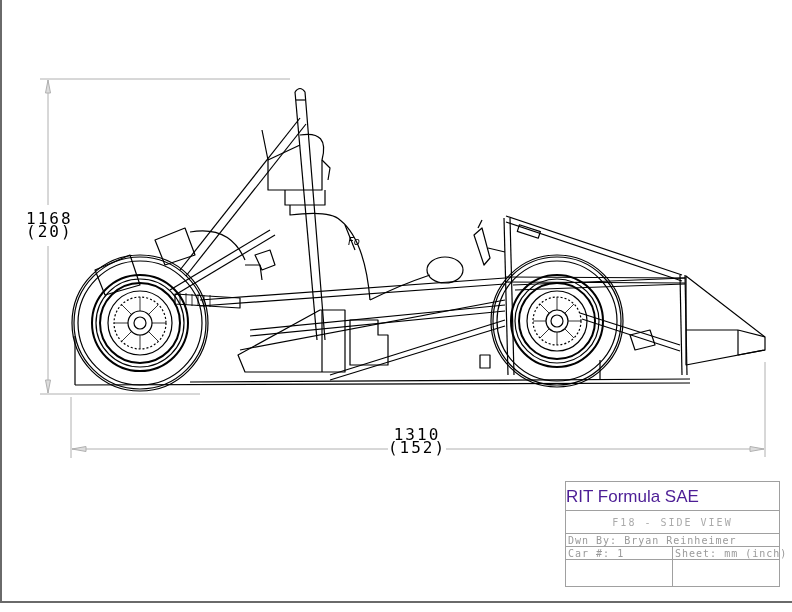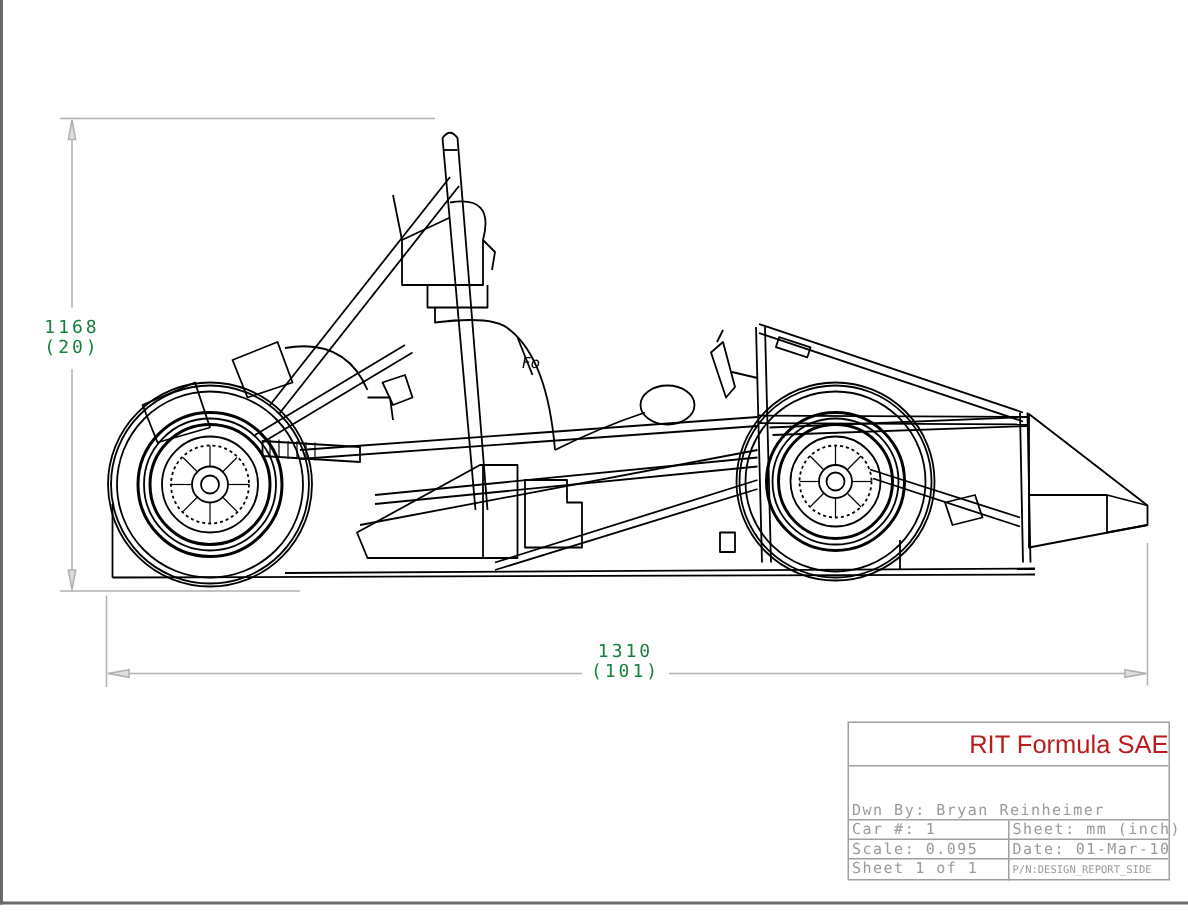--- a/index.html
+++ b/index.html
@@ -1,24 +1,24 @@
 <!DOCTYPE html>
 <html><head>
 <meta charset="utf-8">
 <style>
   html, body { margin: 0; padding: 0; background: #ffffff; }
   body { width: 792px; height: 612px; position: relative; overflow: hidden; font-family: "DejaVu Sans", sans-serif; }
   .sheet { position: absolute; left: 0; top: 0; width: 792px; height: 612px; background: #fff; }
   .frame-left { position: absolute; left: 0; top: 0; width: 2px; height: 603px; background: #6a6a6a; }
   .frame-bottom { position: absolute; left: 0; top: 601px; width: 792px; height: 2px; background: #6a6a6a; }
   svg.drawing { position: absolute; left: 0; top: 0; }
-  .dim-text { position: absolute; font-family: "DejaVu Sans Mono", monospace; color: #15803d; font-size: 12px; letter-spacing: 2px; text-align: center; line-height: 13px; }
+  .dim-text { position: absolute; font-family: "DejaVu Sans Mono", monospace; color: #000000; font-size: 16px; letter-spacing: 2px; text-align: center; line-height: 13px; }
   .title-block { position: absolute; left: 565px; top: 481px; width: 215px; height: 106px; border: 1px solid #a0a0a0; box-sizing: border-box; background: #fff; }
   .tb-row { position: absolute; left: 0; width: 100%; border-bottom: 1px solid #a0a0a0; box-sizing: border-box; }
-  .tb-title { top: 0; height: 29px; font-family: "Liberation Sans", sans-serif; font-size: 17px; color: #b91c1c; text-align: right; line-height: 29px; }
+  .tb-title { top: 0; height: 29px; font-family: "Liberation Sans", sans-serif; font-size: 17px; color: #4c1d95; text-align: left; line-height: 29px; }
   .tb-sub { top: 29px; height: 23px; font-family: "DejaVu Sans Mono", monospace; font-size: 10px; color: #aaa; text-align: center; line-height: 23px; letter-spacing: 2px; }
   .tb-cell { position: absolute; font-family: "DejaVu Sans Mono", monospace; color: #9a9a9a; font-size: 10px; letter-spacing: 1px; white-space: nowrap; padding-left: 2px; line-height: 13px; }
   .tb-r1 { top: 52px; height: 13px; }
   .tb-r2 { top: 65px; height: 13px; }
   .tb-r3 { top: 78px; height: 13px; }
   .tb-r4 { top: 91px; height: 14px; border-bottom: none; }
   .tb-divider { position: absolute; left: 106px; top: 65px; width: 1px; height: 40px; background: #a0a0a0; }
   .tb-left { left: 0; width: 104px; }
   .tb-right { left: 107px; width: 106px; }
   .small { font-size: 7px; letter-spacing: 0; line-height: 14px; }
@@ -197,35 +197,28 @@
     </g>
   </svg>
 
   <div class="dim-text" style="left:26px; top:212px; width:44px;">
     <div>1168</div>
     <div>(20)</div>
   </div>
 
   <div class="dim-text" style="left:380px; top:428px; width:74px;">
     <div>1310</div>
-    <div>(101)</div>
+    <div>(152)</div>
   </div>
 
   <div class="title-block">
     <div class="tb-row tb-title">RIT Formula SAE</div>
+    <div class="tb-row tb-sub">F18 - SIDE VIEW</div>
     <div class="tb-row tb-r1">
       <span class="tb-cell" style="left:0;">Dwn By:  Bryan Reinheimer</span>
     </div>
     <div class="tb-row tb-r2">
       <span class="tb-cell tb-left">Car #: 1</span>
       <span class="tb-cell tb-right">Sheet: mm (inch)</span>
     </div>
-    <div class="tb-row tb-r3">
-      <span class="tb-cell tb-left">Scale: 0.095</span>
-      <span class="tb-cell tb-right">Date: 01-Mar-10</span>
-    </div>
-    <div class="tb-row tb-r4">
-      <span class="tb-cell tb-left">Sheet 1 of 1</span>
-      <span class="tb-cell tb-right small">P/N:DESIGN_REPORT_SIDE</span>
-    </div>
     <div class="tb-divider"></div>
   </div>
 </div>
 
 </body></html>

